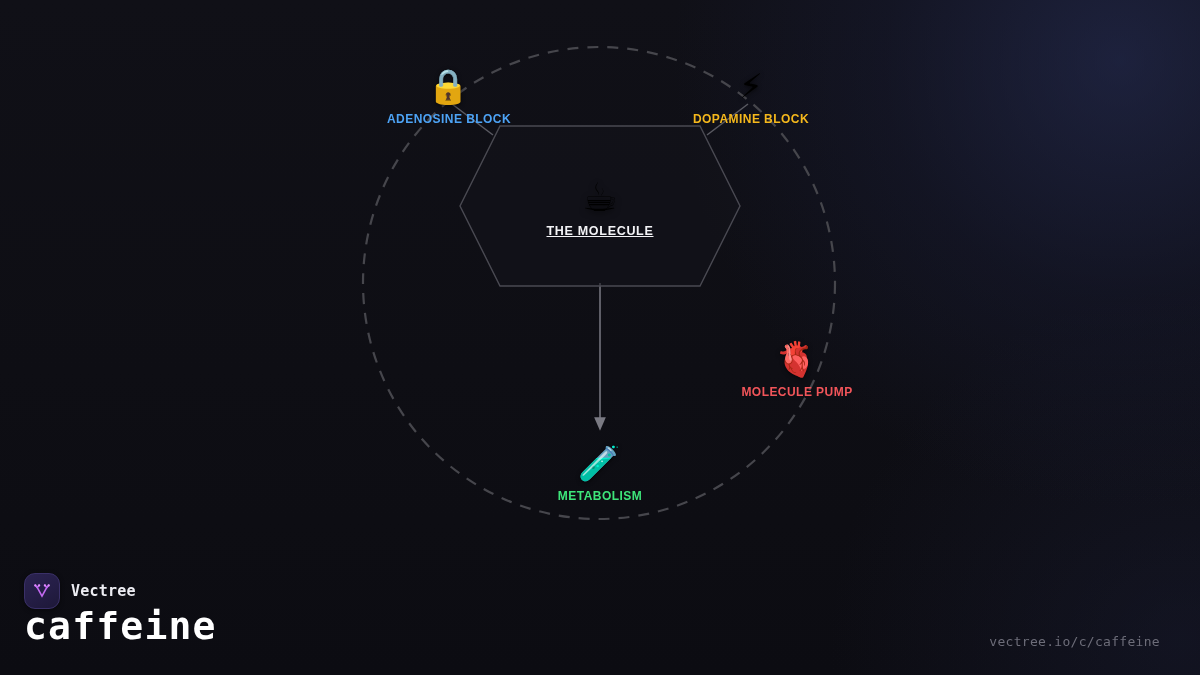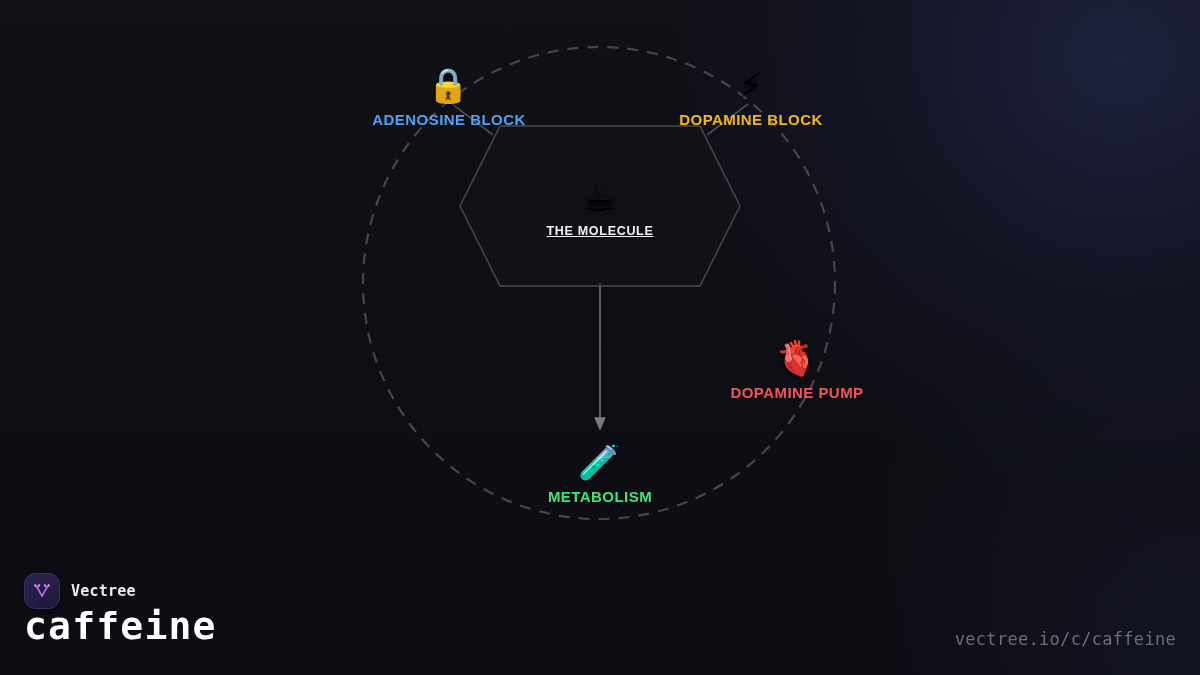--- a/index.html
+++ b/index.html
@@ -44,21 +44,21 @@
   }
   .node .glyph {
     font-family: "DejaVu Sans", sans-serif;
     font-size: 34px;
     line-height: 40px;
     display: block;
     filter: drop-shadow(0 1px 2px rgba(0,0,0,0.65));
   }
   .node .caption {
     display: block;
-    font-size: 15px;
+    font-size: 12px;
     font-weight: bold;
     letter-spacing: 0.45px;
     margin-top: 6px;
   }
 
   
   #hex-node {
     position: absolute;
     left: 600px;
     top: 206px;
@@ -137,24 +137,24 @@
     top: 44px;
     font-family: "DejaVu Sans Mono", monospace;
     font-size: 38px;
     font-weight: bold;
     color: #ffffff;
     letter-spacing: 1.2px;
     line-height: 44px;
   }
   #url {
     position: absolute;
-    right: 24px;
+    right: 40px;
     bottom: 26px;
     font-family: "DejaVu Sans Mono", monospace;
-    font-size: 17px;
+    font-size: 13px;
     color: #6d6d79;
     letter-spacing: 0.3px;
   }
 </style>
 </head>
 <body>
 
 <div id="stage">
 
   <div id="graph">
@@ -188,21 +188,21 @@
       <span class="caption" style="color:#4da3f5;">ADENOSINE BLOCK</span>
     </div>
 
     <div class="node" style="left:751px; top:96px;">
       <span class="glyph">⚡</span>
       <span class="caption" style="color:#f5b81c;">DOPAMINE BLOCK</span>
     </div>
 
     <div class="node" style="left:797px; top:369px;">
       <span class="glyph">🫀</span>
-      <span class="caption" style="color:#f2555a;">DOPAMINE PUMP</span>
+      <span class="caption" style="color:#f2555a;">MOLECULE PUMP</span>
     </div>
 
     <div class="node" style="left:600px; top:473px;">
       <span class="glyph">🧪</span>
       <span class="caption" style="color:#3ee57a;">METABOLISM</span>
     </div>
 
   </div>
 
   <div id="footer">

